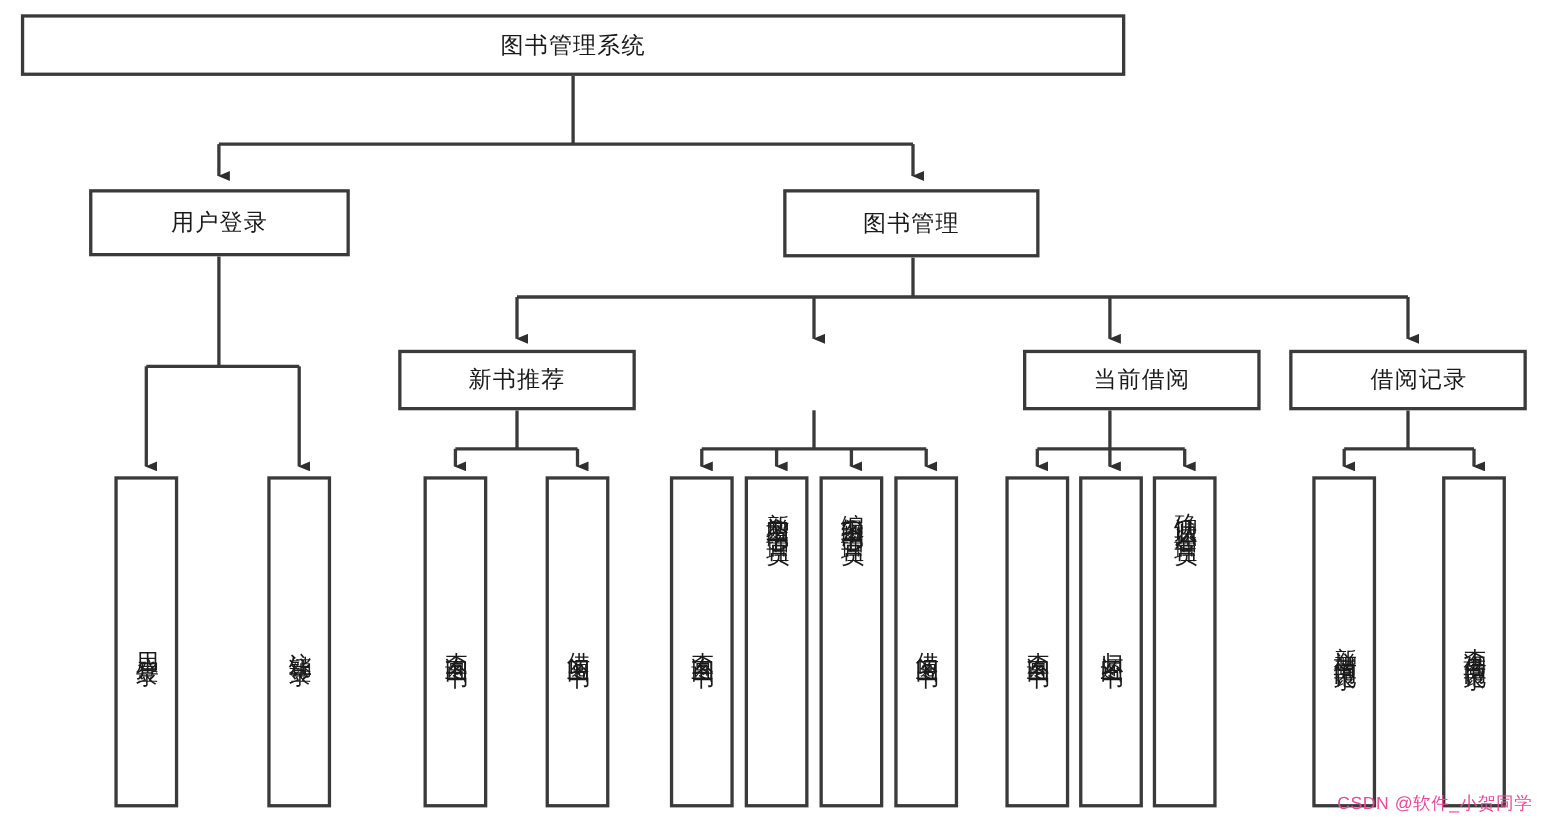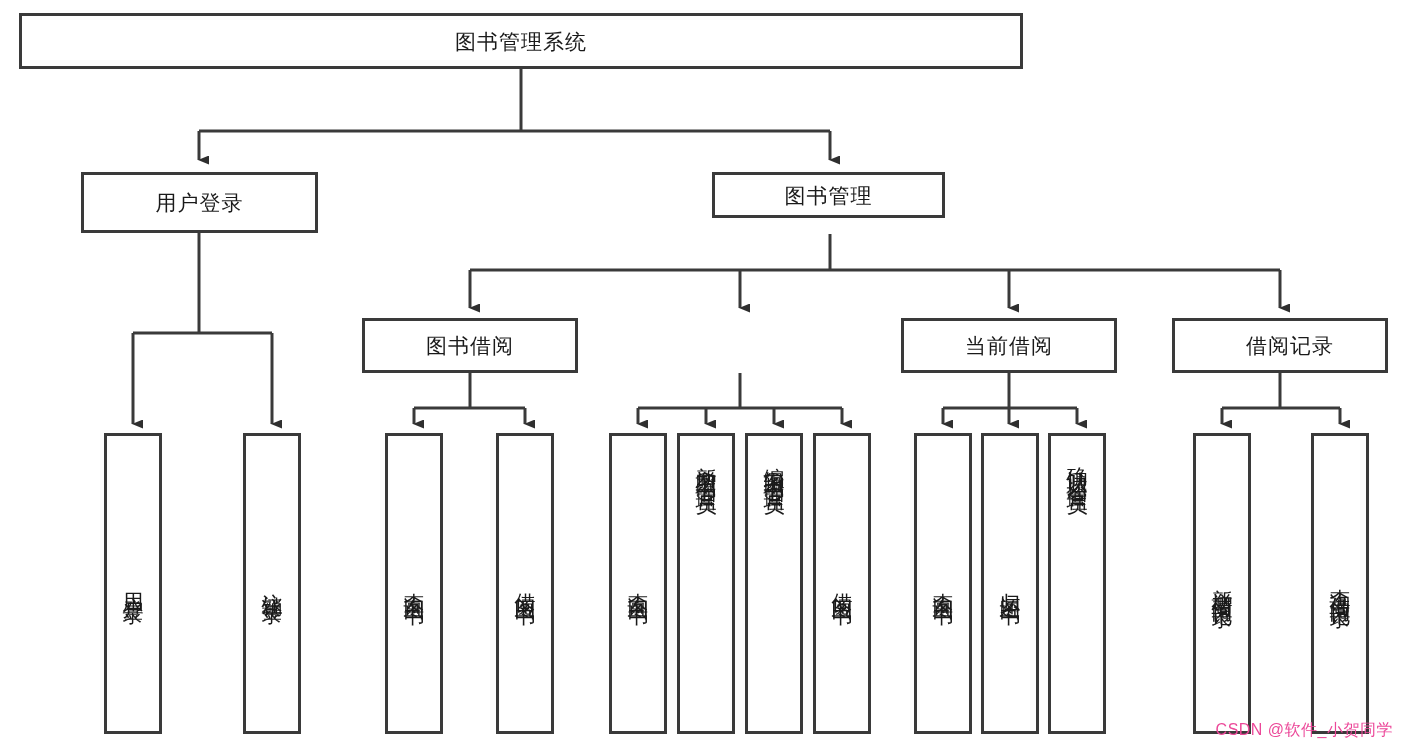--- a/index.html
+++ b/index.html
@@ -125,28 +125,28 @@
     </g>
   </svg>
 
   <div class="node node-h" style="left:19px; top:13px; width:1004px; height:56px;align-items:center;">
     <span class="label">图书管理系统</span>
   </div>
 
   <div class="node node-h" style="left:81px; top:172px; width:237px; height:61px;">
     <span class="label">用户登录</span>
   </div>
-  <div class="node node-h" style="left:712px; top:172px; width:233px; height:46px;">
+  <div class="node node-h" style="left:712px; top:172px; width:233px; height:62px;">
     <span class="label">图书管理</span>
   </div>
 
   <div class="node node-h" style="left:362px; top:318px; width:216px; height:55px;">
-    <span class="label">图书借阅</span>
+    <span class="label">新书推荐</span>
   </div>
-  <div class="node node-h" style="left:901px; top:318px; width:216px; height:55px;text-align:right;">
+  <div class="node node-h" style="left:930px; top:318px; width:216px; height:55px;text-align:right;">
     <span class="label">当前借阅</span>
   </div>
   <div class="node node-h" style="left:1172px; top:318px; width:216px; height:55px;padding-left:20px;">
     <span class="label">借阅记录</span>
   </div>
 
   <div class="node node-v center-v" style="left:104px; top:433px; width:58px; height:301px;">
     <span class="label">用户登录</span>
   </div>
   <div class="node node-v center-v" style="left:243px; top:433px; width:58px; height:301px;">

